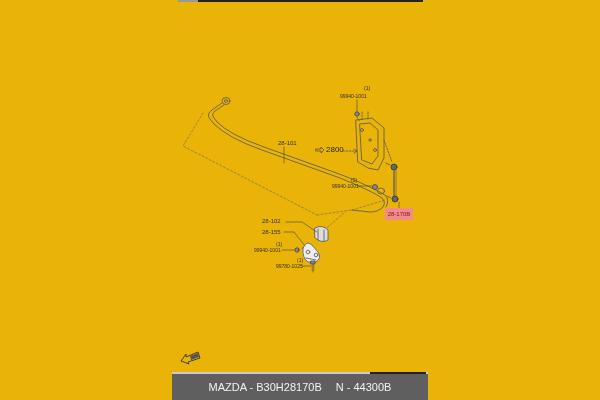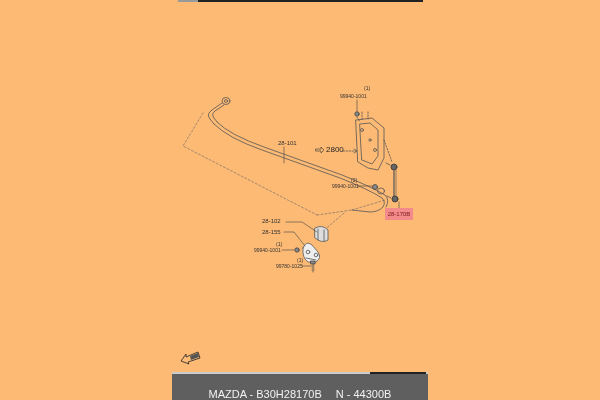--- a/index.html
+++ b/index.html
@@ -8,21 +8,21 @@
       width: 600px;
       height: 400px;
       background: #ffffff;
       overflow: hidden;
       font-family: "Liberation Sans", sans-serif;
     }
     .stage {
       position: relative;
       width: 600px;
       height: 400px;
-      background: #fdba74;
+      background: #eab308;
     }
     .top-rule {
       position: absolute;
       left: 178px;
       top: 0;
       width: 245px;
       height: 2px;
       background: #222222;
     }
     .top-rule-left {
@@ -96,21 +96,21 @@
       position: absolute;
       left: 172px;
       top: 374px;
       width: 256px;
       height: 26px;
       background: #5f5f5f;
       color: #f2f2f2;
       font-family: "Liberation Sans", sans-serif;
       font-size: 11px;
       display: flex;
-      align-items: flex-end;
+      align-items: center;
       justify-content: center;
       gap: 14px;
     }
     .arrow-icon {
       position: absolute;
       left: 178px;
       top: 348px;
       width: 26px;
       height: 18px;
     }

